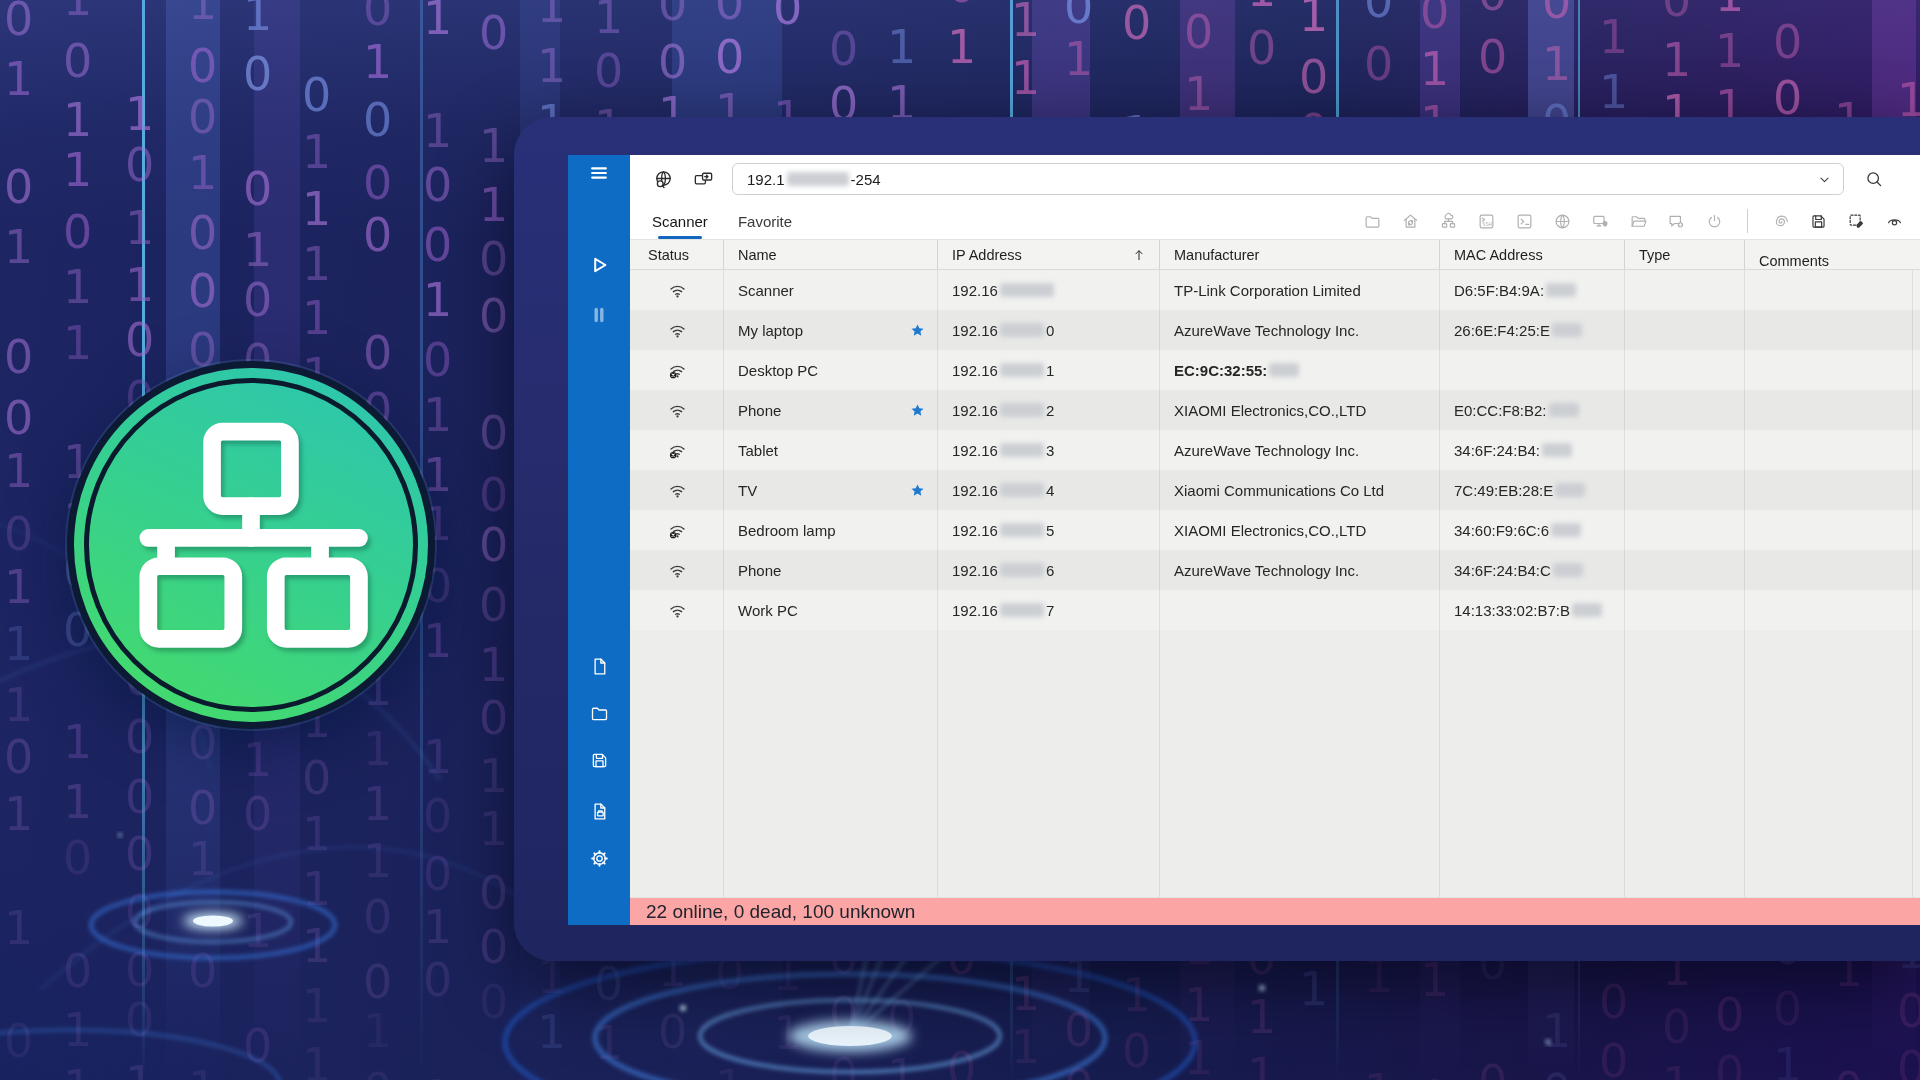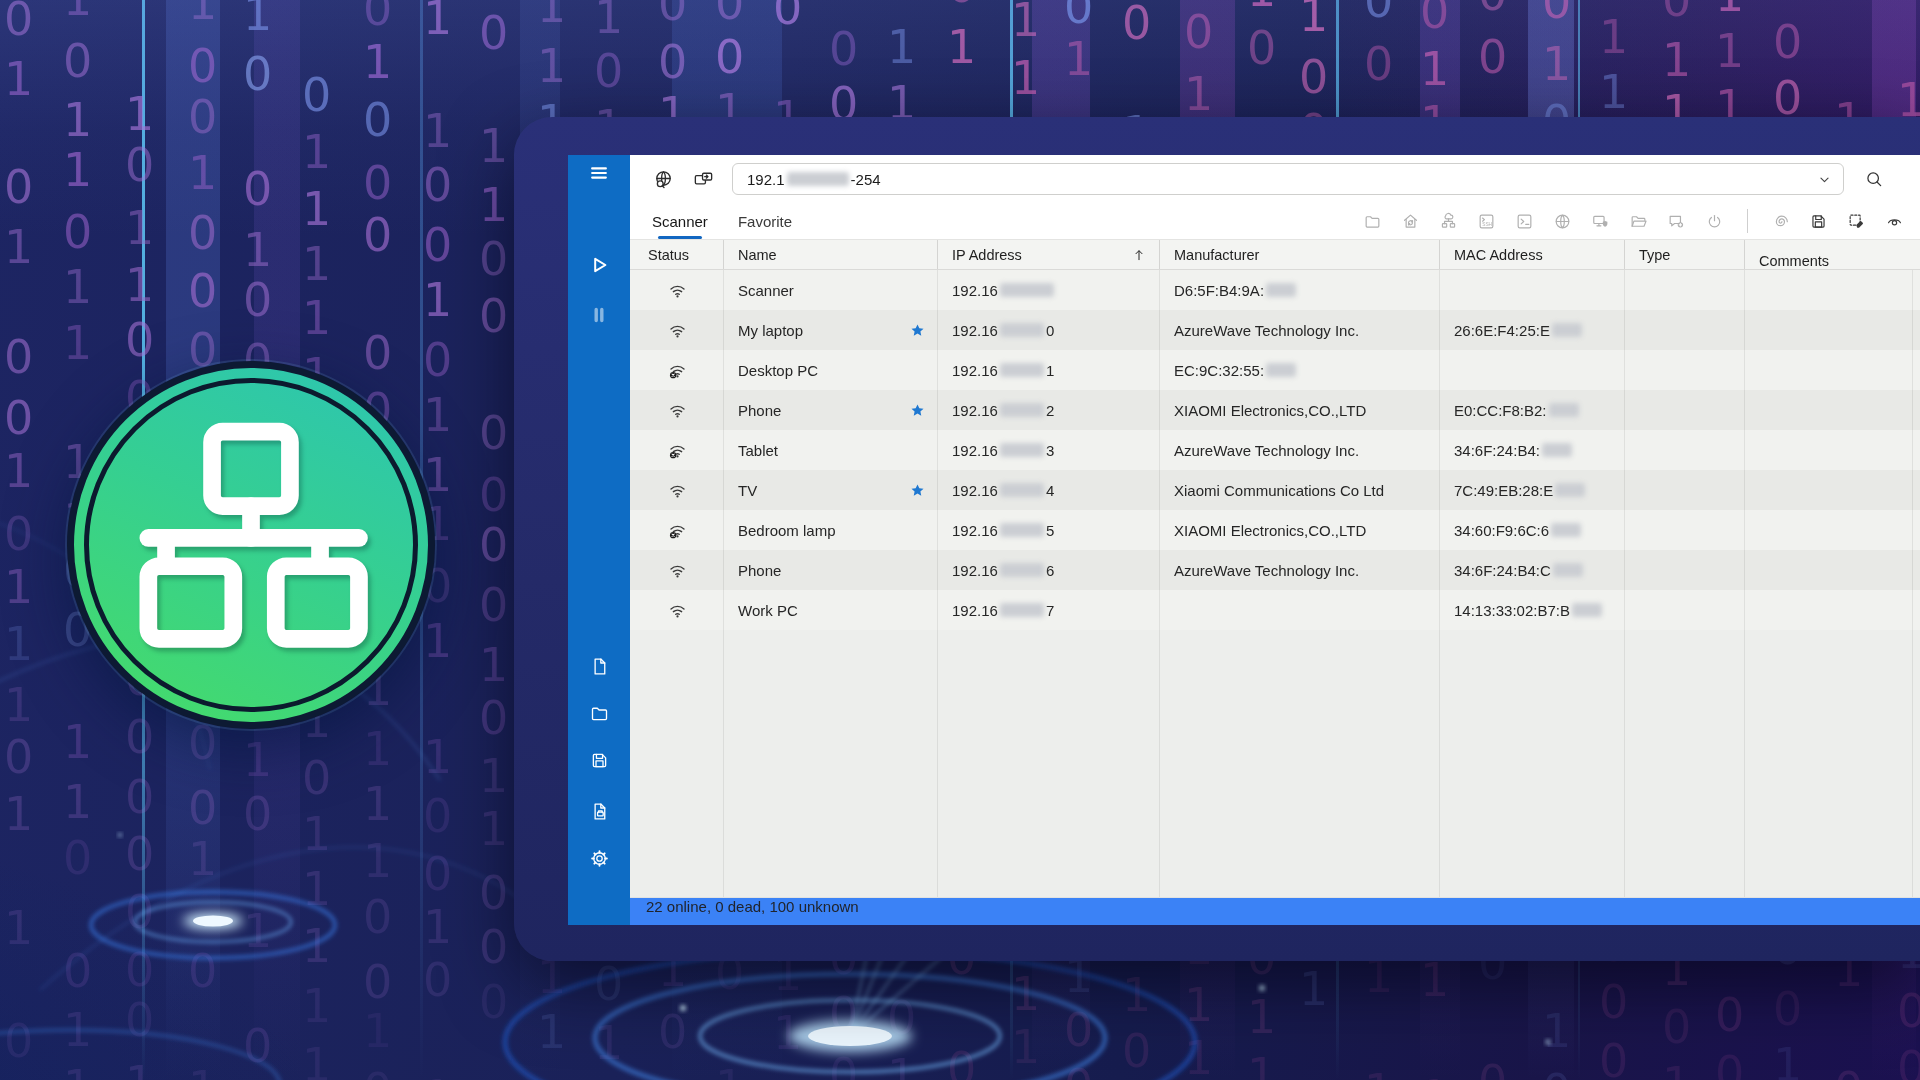--- a/index.html
+++ b/index.html
@@ -68,22 +68,22 @@
   #tbody { flex:1; position:relative; background:#edeeec; overflow:hidden; }
   .vline { position:absolute; top:0; bottom:0; width:1px; background:rgba(0,0,0,0.075); z-index:2; }
   .row { position:relative; height:40px; display:flex; align-items:stretch; cursor:pointer; }
   .row.odd { background:#f1f2ef; }
   .row.even { background:#e8e9e6; }
   .cell { display:flex; align-items:center; font-size:15px; color:#262626; padding-left:14px; overflow:hidden; white-space:nowrap; }
   .cell.status { justify-content:center; padding-left:0; }
   .cell.name { justify-content:flex-start; }
   .cell.name .star { margin-left:auto; margin-right:12px; display:flex; }
   
-  #statusbar { height:28px; flex:none; background:#3b82f6; border-top:1px solid #e2e2e0; display:flex; padding-left:16px;
-    font-size:15px; color:#20242c; }
+  #statusbar { height:28px; flex:none; background:#fca5a5; border-top:1px solid #e2e2e0; display:flex; align-items:center; padding-left:16px;
+    font-size:19px; color:#20242c; }
 </style>
 </head>
 <body>
 
 <div id="bg-strips">
     <div class="strip" style="left: 142px; width: 3px; background: linear-gradient(rgba(96, 209, 255, 0.8) 0%, rgba(96, 209, 255, 0.8) 55%, transparent 100%);"></div>
     <div class="strip" style="left: 166px; width: 54px; background: linear-gradient(rgba(86, 120, 216, 0.26) 0%, rgba(86, 120, 216, 0.26) 55%, transparent 100%);"></div>
     <div class="strip" style="left: 254px; width: 46px; background: linear-gradient(rgba(120, 90, 210, 0.16) 0%, rgba(120, 90, 210, 0.16) 55%, transparent 100%);"></div>
     <div class="strip" style="left: 420px; width: 3px; background: linear-gradient(rgba(96, 180, 255, 0.3) 0%, rgba(96, 180, 255, 0.3) 55%, transparent 100%);"></div>
     <div class="strip" style="left: 520px; width: 40px; background: linear-gradient(rgba(86, 120, 216, 0.14) 0%, rgba(86, 120, 216, 0.14) 55%, transparent 100%);"></div>
@@ -930,20 +930,21 @@
                   <circle cx="12" cy="18.8" r="1.25" fill="currentColor" stroke="none"></circle>
                 </svg>
               </div>
               <div class="cell name" style="width: 214px; flex: 0 0 auto;">
                 <span>Scanner</span>
               </div>
               <div class="cell" style="width: 222px; flex: 0 0 auto;">
                 <span>192.16</span>
                 <span class="redact" style="width: 54px;"></span>
               </div>
+              <div class="cell" style="width: 280px; flex: 0 0 auto;">TP-Link Corporation Limited</div>
               <div class="cell" style="width: 185px; flex: 0 0 auto;">
                 <span>D6:5F:B4:9A:</span>
                 <span class="redact" style="width: 30px;"></span>
               </div>
               <div class="cell" style="width: 120px; flex: 0 0 auto;"></div>
               <div class="cell" style="flex: 1 1 0%;"></div>
             </div>
             <div class="row even">
               <div class="cell status" style="width: 94px; flex: 0 0 auto;">
                 <svg viewBox="0 0 24 24" width="21" height="21" fill="none" stroke="#3a3a3a" style="color:#3a3a3a" stroke-width="1.6" stroke-linecap="round" stroke-linejoin="round">
@@ -982,21 +983,21 @@
                 </svg>
               </div>
               <div class="cell name" style="width: 214px; flex: 0 0 auto;">
                 <span>Desktop PC</span>
               </div>
               <div class="cell" style="width: 222px; flex: 0 0 auto;">
                 <span>192.16</span>
                 <span class="redact" style="width: 44px;"></span>
                 <span>1</span>
               </div>
-              <div class="cell" style="width: 185px; flex: 0 0 auto;">
+              <div class="cell" style="width: 185px; flex: 0 0 auto; font-weight: bold;">
                 <span>EC:9C:32:55:</span>
                 <span class="redact" style="width: 30px;"></span>
               </div>
               <div class="cell" style="width: 120px; flex: 0 0 auto;"></div>
               <div class="cell" style="flex: 1 1 0%;"></div>
             </div>
             <div class="row even">
               <div class="cell status" style="width: 94px; flex: 0 0 auto;">
                 <svg viewBox="0 0 24 24" width="21" height="21" fill="none" stroke="#3a3a3a" style="color:#3a3a3a" stroke-width="1.6" stroke-linecap="round" stroke-linejoin="round">
                   <path d="M4.6 10.2a11 11 0 0114.8 0M7.3 13.3a7.3 7.3 0 019.4 0M10 16.3a3.6 3.6 0 014 0"></path>

